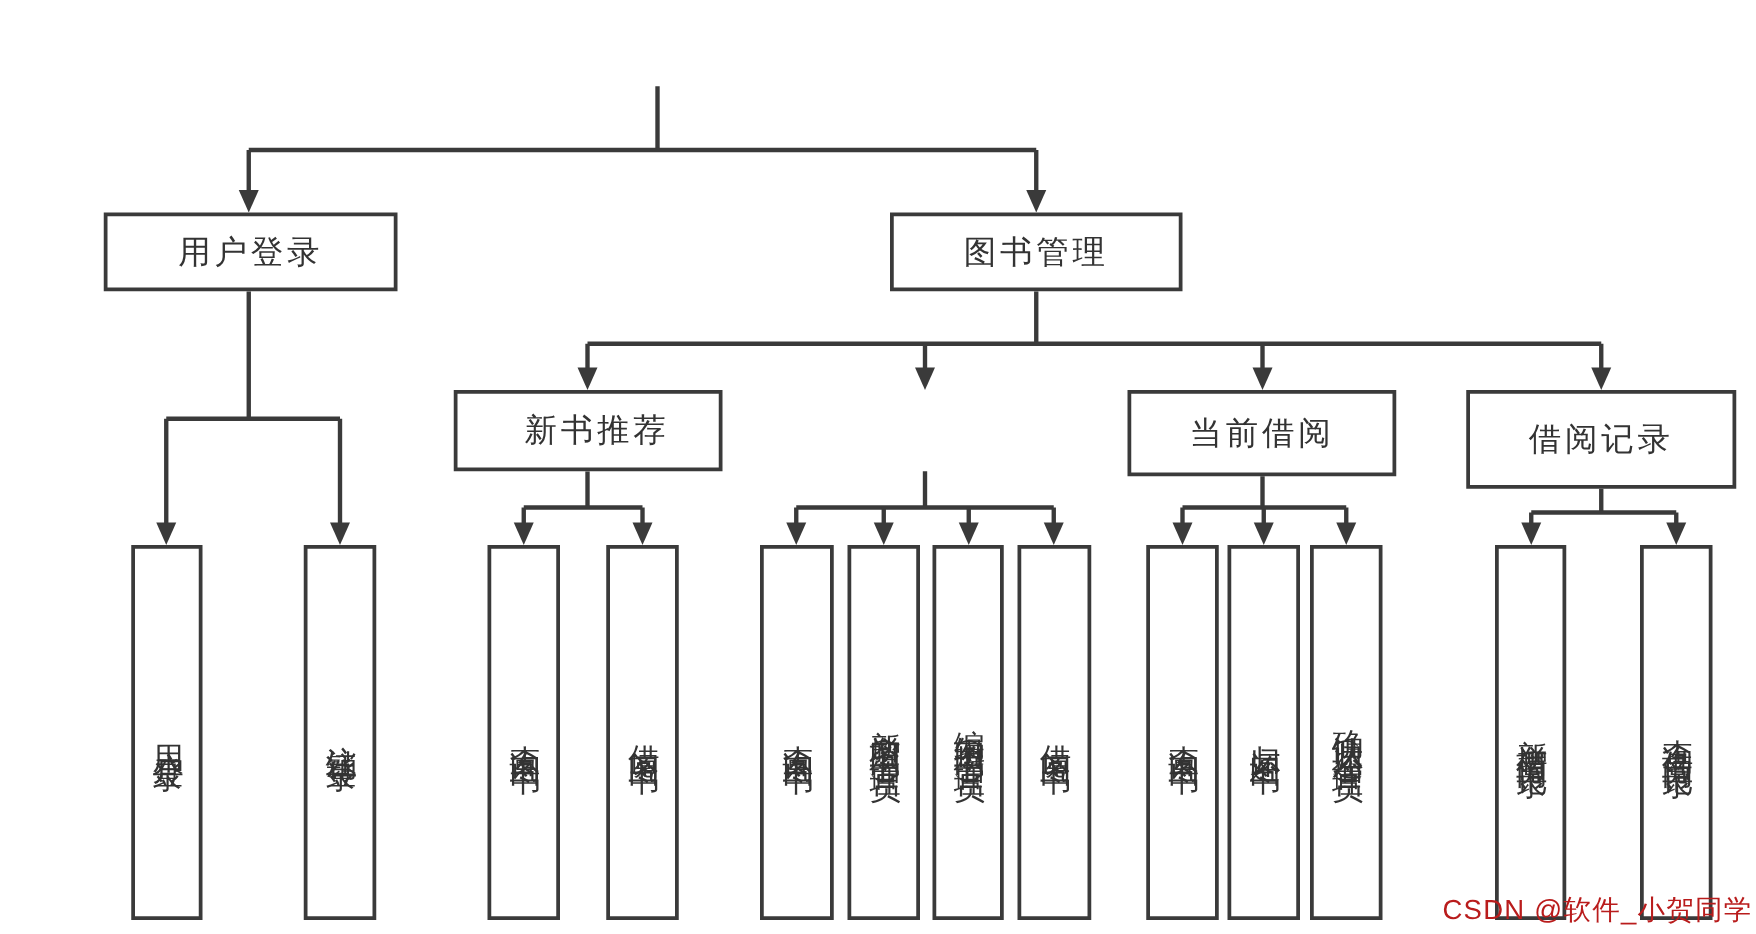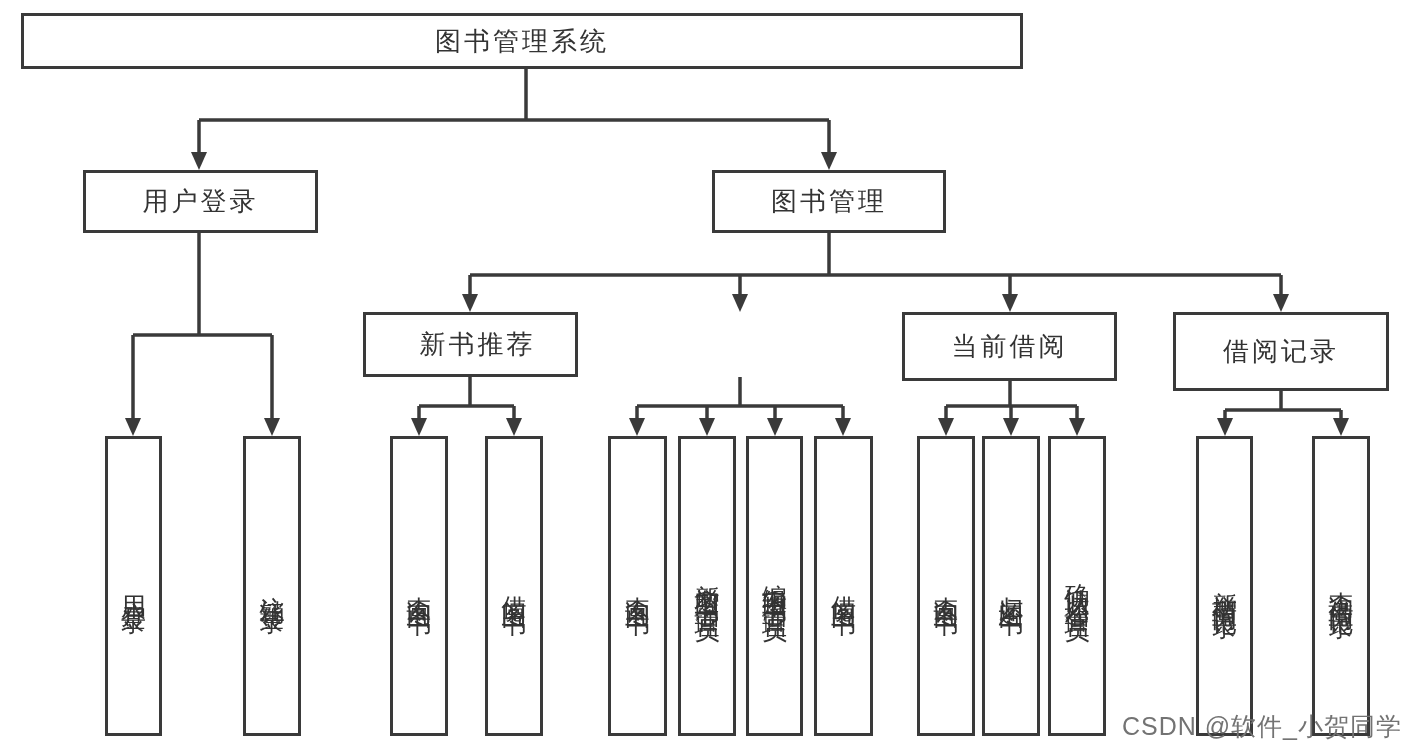--- a/index.html
+++ b/index.html
@@ -35,22 +35,22 @@
     writing-mode: vertical-rl;
     text-orientation: mixed;
     font-size: 25px;
     line-height: 1;
     letter-spacing: 5px;
   }
   .watermark {
     position: absolute;
     right: 3px;
     bottom: 4px;
-    font-size: 25px;
-    color: #737373;
+    font-size: 22px;
+    color: #b91c1c;
     letter-spacing: 1px;
     white-space: nowrap;
     z-index: 5;
   }
 </style>
 </head>
 <body>
 
 <div class="canvas">
 
@@ -116,23 +116,20 @@
       <polygon points="767,418 783,418 775,436"></polygon>
       <polygon points="835,418 851,418 843,436"></polygon>
       <polygon points="938,418 954,418 946,436"></polygon>
       <polygon points="1003,418 1019,418 1011,436"></polygon>
       <polygon points="1069,418 1085,418 1077,436"></polygon>
       <polygon points="1217,418 1233,418 1225,436"></polygon>
       <polygon points="1333,418 1349,418 1341,436"></polygon>
     </g>
   </svg>
 
-  <div class="node h" style="left:21px; top:13px; width:1002px; height:56px;">
-    <span>图书管理系统</span>
-  </div>
 
   <div class="node h" style="left:83px; top:170px; width:235px; height:63px;">
     <span>用户登录</span>
   </div>
   <div class="node h" style="left:712px; top:170px; width:234px; height:63px;">
     <span>图书管理</span>
   </div>
 
   <div class="node h" style="left:363px; top:312px; width:215px; height:65px;padding-left:14px;">
     <span>新书推荐</span>

